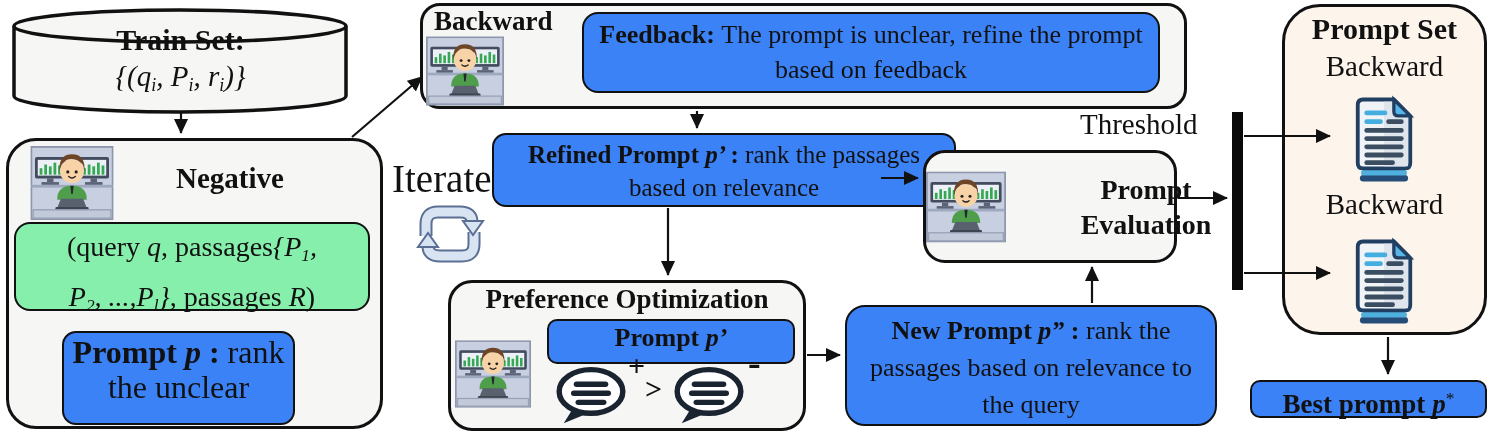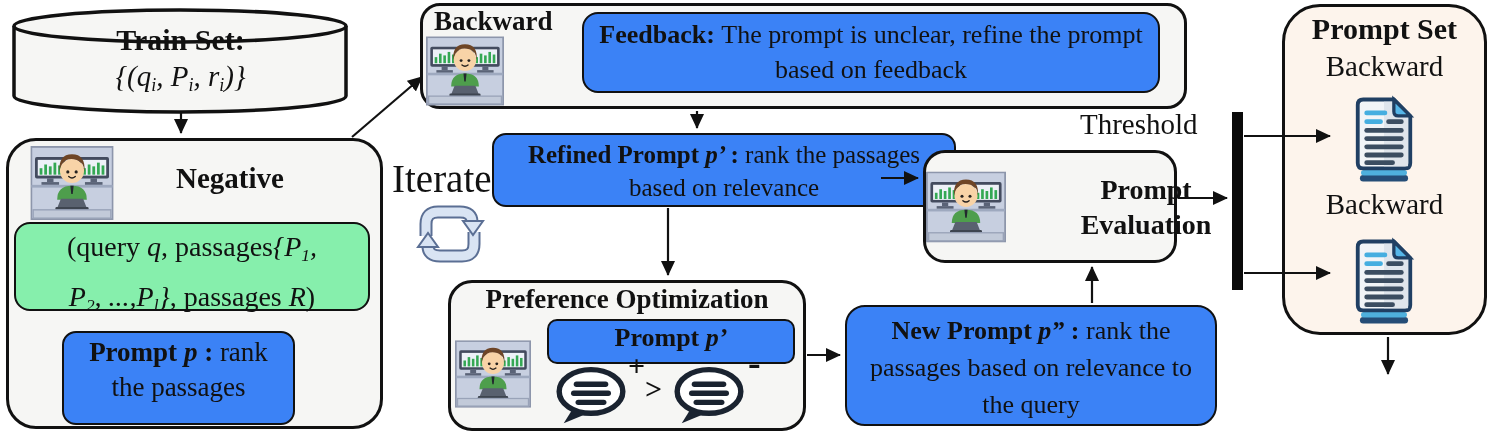--- a/index.html
+++ b/index.html
@@ -109,23 +109,23 @@
 
   <div class="box" style="left:6px;top:138px;width:377px;height:291px;border-radius:30px"></div>
   <svg class="icon" style="left:30px;top:146px" width="84" height="74" viewBox="0 0 90 80">
       <use href="#ic-agent"></use>
     </svg>
   <div class="abs ctr" style="left:125px;top:162px;width:210px;font-size:29px"><span class="s-b">Negative</span></div>
   <div class="box green ctr" style="left:14px;top:222px;width:356px;height:89px;border-radius:16px;font-size:28px;line-height:41px;padding-top:2px">
     <div><span>(query </span><span class="s-i">q</span><span>, passages</span><span class="s-i">{P</span><span class="s-isub">1</span><span class="s-i">,</span></div>
     <div><span class="s-i">P</span><span class="s-isub">2</span><span class="s-i">, ...,</span><span class="s-i">P</span><span class="s-isub">l</span><span class="s-i">}</span><span>, passages </span><span class="s-i">R</span><span>)</span></div>
   </div>
-  <div class="box peach ctr" style="left:62px;top:331px;width:233px;height:94px;border-radius:14px;font-size:27px;line-height:35px;padding-top:2px">
+  <div class="box peach ctr" style="left:62px;top:331px;width:233px;height:94px;border-radius:14px;font-size:32px;line-height:35px;padding-top:2px">
     <div><span class="s-b">Prompt </span><span class="s-bi">p</span><span class="s-b"> : </span><span>rank</span></div>
-    <div><span>the passages</span></div>
+    <div><span>the unclear</span></div>
   </div>
 
   <div class="box" style="left:420px;top:3px;width:767px;height:106px;border-radius:20px"></div>
   <div class="abs" style="left:434px;top:6px;font-size:27px"><span class="s-b">Backward</span></div>
   <svg class="icon" style="left:426px;top:36px" width="78" height="70" viewBox="0 0 90 80">
       <use href="#ic-agent"></use>
     </svg>
   <div class="box peach ctr" style="left:582px;top:12px;width:578px;height:81px;border-radius:16px;font-size:26px;line-height:35px;padding:3px 8px"><span class="s-b">Feedback: </span><span>The prompt is unclear, refine the prompt based on feedback</span></div>
 
   <div class="abs" style="left:392px;top:156px;font-size:39px">Iterate</div>
@@ -166,20 +166,21 @@
   <div class="abs ctr" style="left:1282px;top:12px;width:205px;font-size:30px"><span class="s-b">Prompt Set</span></div>
   <div class="abs ctr" style="left:1282px;top:50px;width:205px;font-size:29px">Backward</div>
   <svg class="icon" style="left:1349px;top:94px" width="70" height="92" viewBox="0 0 64 84">
       <use href="#ic-doc"></use>
     </svg>
   <div class="abs ctr" style="left:1282px;top:188px;width:205px;font-size:29px">Backward</div>
   <svg class="icon" style="left:1349px;top:236px" width="70" height="92" viewBox="0 0 64 84">
       <use href="#ic-doc"></use>
     </svg>
 
+  <div class="box peach ctr" style="left:1250px;top:380px;width:237px;height:38px;border-radius:10px;font-size:27px;line-height:33px;box-sizing:border-box"><span class="s-b">Best prompt </span><span class="s-bi">p</span><span class="s-sup">*</span></div>
 
   <svg class="overlay">
     <defs>
       <marker id="ah" markerUnits="userSpaceOnUse" markerWidth="16" markerHeight="14" refX="14" refY="7" orient="auto">
         <path d="M0,0 L15,7 L0,14 Z" fill="#111"></path>
       </marker>
     </defs>
     <g stroke="#111" stroke-width="2.2" fill="none">
       <path d="M181,113 L181,133" marker-end="url(#ah)"></path>
       <path d="M352,137 L422,77" marker-end="url(#ah)"></path>

